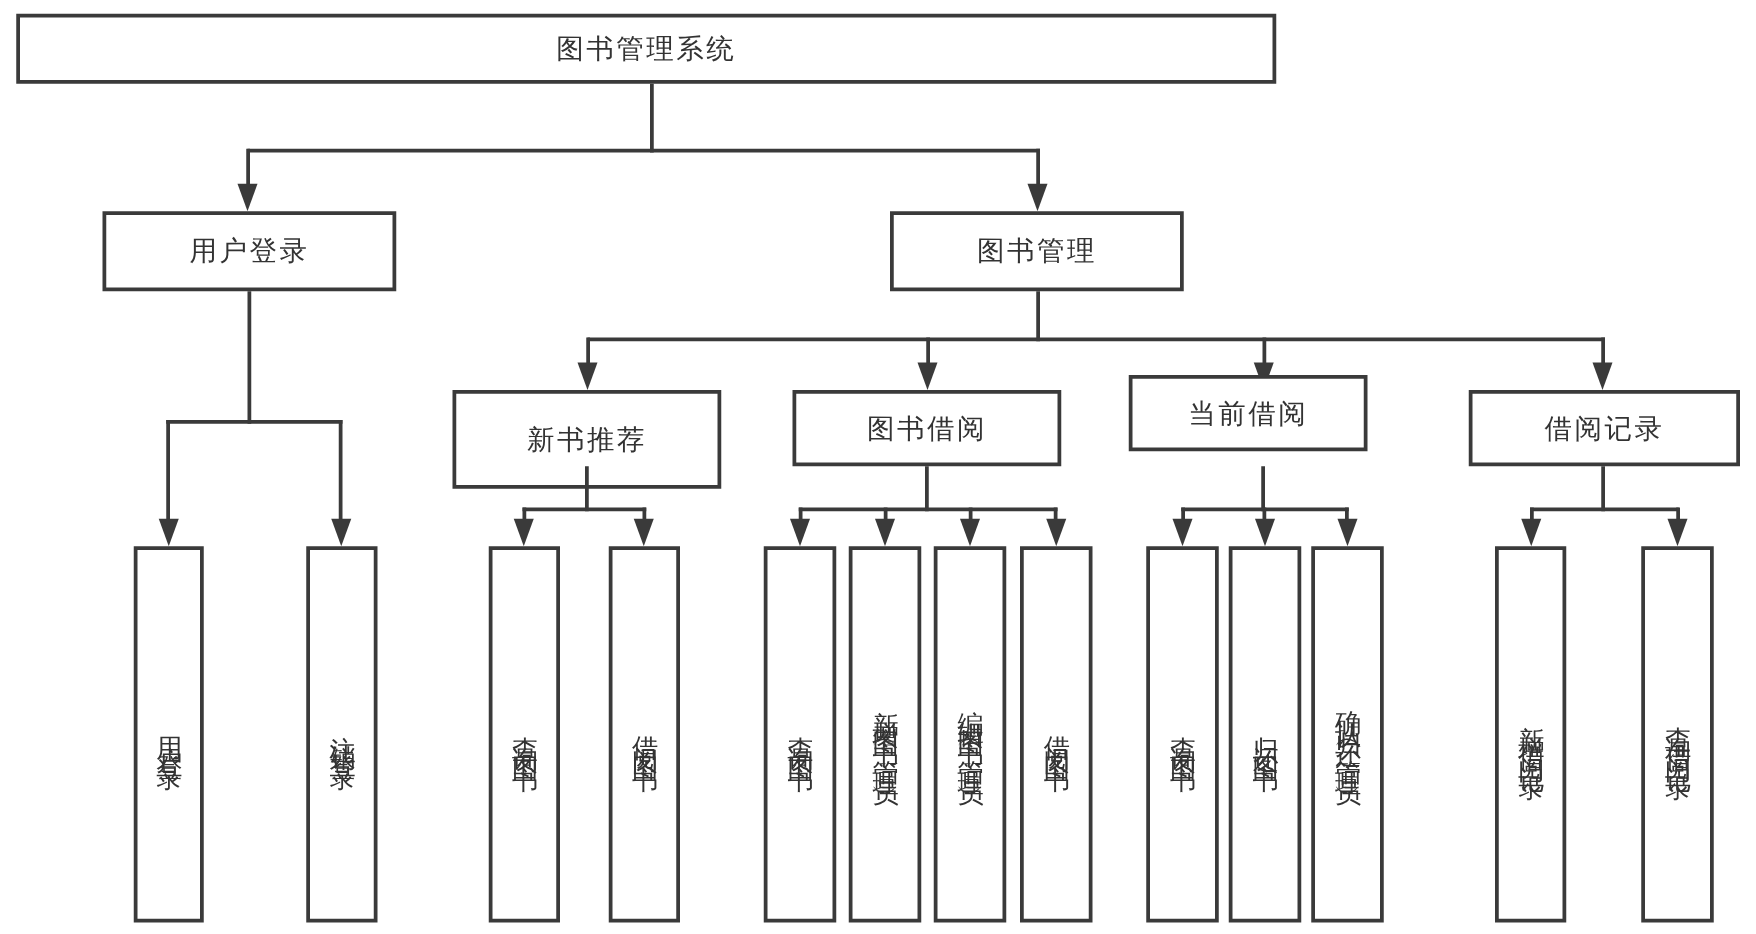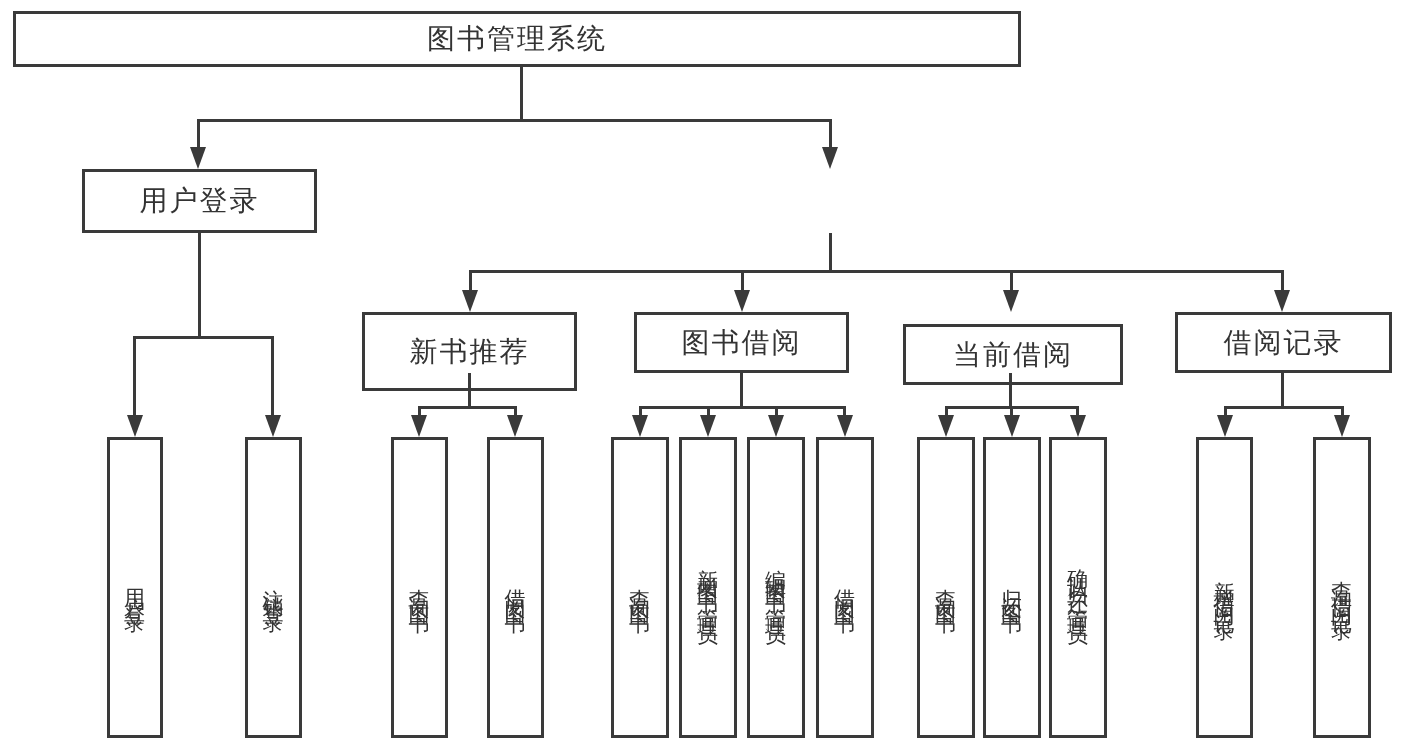--- a/index.html
+++ b/index.html
@@ -17,21 +17,21 @@
   }
   .diagram{position:absolute;inset:0;}
   .box{
     position:absolute;
     border:3px solid var(--line);
     background:#fff;
     box-sizing:border-box;
     display:flex;align-items:center;justify-content:center;
   }
   .box .lbl{
-    font-size:28px;
+    font-size:22px;
     letter-spacing:2px;
     color:var(--text);
     white-space:nowrap;
   }
   .vbox .lbl{
     writing-mode:vertical-rl;
     text-orientation:mixed;
     font-size:21px;
     letter-spacing:8px;
     line-height:1;
@@ -66,20 +66,23 @@
 
   <div class="vline" style="left:197px;top:119px;height:34px"></div>
   <div class="arrow" style="left:190px;top:147px"></div>
 
   <div class="vline" style="left:829px;top:119px;height:34px"></div>
   <div class="arrow" style="left:822px;top:147px"></div>
 
   <div class="box" style="left:82px;top:169px;width:235px;height:64px">
     <span class="lbl">用户登录</span>
   </div>
+  <div class="box" style="left:712px;top:169px;width:235px;height:64px">
+    <span class="lbl">图书管理</span>
+  </div>
 
   <div class="vline" style="left:198px;top:233px;height:106px"></div>
   <div class="hline" style="left:133px;top:336px;width:141px"></div>
   <div class="vline" style="left:133px;top:336px;height:83px"></div>
   <div class="arrow" style="left:127px;top:415px"></div>
   <div class="vline" style="left:271px;top:336px;height:83px"></div>
   <div class="arrow" style="left:265px;top:415px"></div>
 
   <div class="vline" style="left:829px;top:233px;height:40px"></div>
   <div class="hline" style="left:470px;top:270px;width:814px"></div>
@@ -91,21 +94,21 @@
   <div class="arrow" style="left:1003px;top:290px"></div>
   <div class="vline" style="left:1281px;top:270px;height:26px"></div>
   <div class="arrow" style="left:1274px;top:290px"></div>
 
   <div class="box" style="left:362px;top:312px;width:215px;height:79px">
     <span class="lbl">新书推荐</span>
   </div>
   <div class="box" style="left:634px;top:312px;width:215px;height:61px">
     <span class="lbl">图书借阅</span>
   </div>
-  <div class="box" style="left:903px;top:324px;width:220px;height:61px">
+  <div class="box" style="left:903px;top:300px;width:191px;height:61px">
     <span class="lbl">当前借阅</span>
   </div>
   <div class="box" style="left:1175px;top:312px;width:217px;height:61px">
     <span class="lbl">借阅记录</span>
   </div>
 
   <div class="vline" style="left:468px;top:373px;height:36px"></div>
   <div class="hline" style="left:418px;top:406px;width:99px"></div>
   <div class="vline" style="left:418px;top:406px;height:13px"></div>
   <div class="arrow" style="left:411px;top:415px"></div>

